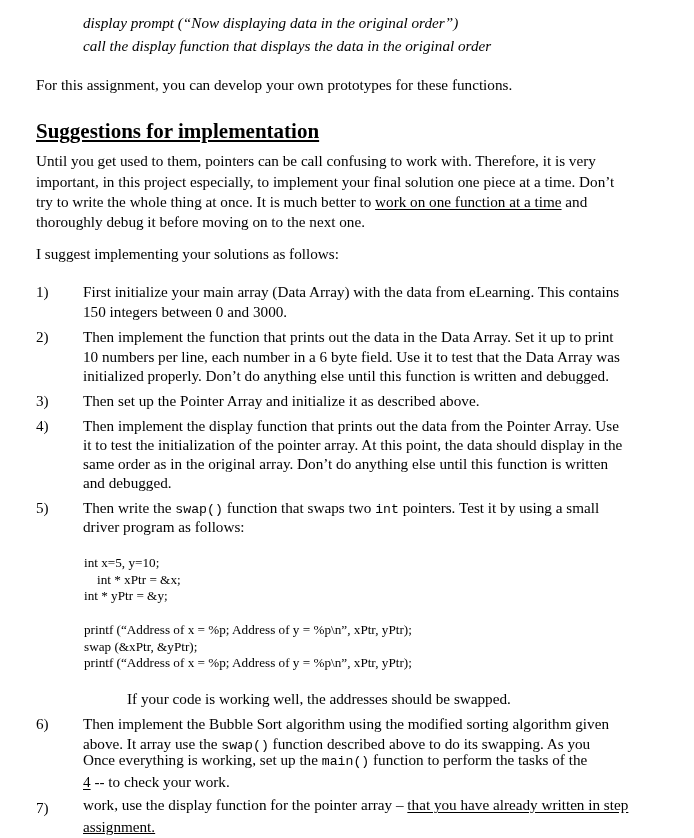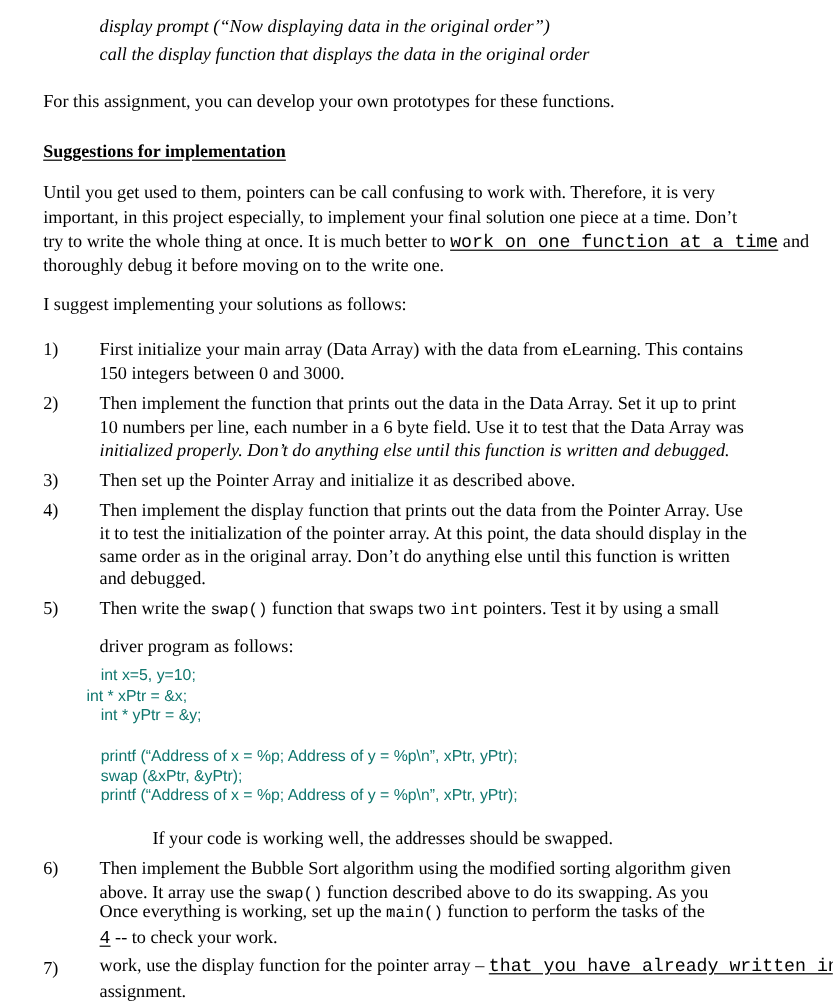--- a/index.html
+++ b/index.html
@@ -3,93 +3,93 @@
 <meta charset="utf-8">
 <style>
   html, body { margin: 0; padding: 0; background: #ffffff; }
   body {
     width: 694px; height: 838px; overflow: hidden; position: relative;
     font-family: "Liberation Serif", serif; color: #000; font-size: 15.2px;
   }
   .abs { position: absolute; white-space: nowrap; }
   .it { font-style: italic; }
   .mono { font-family: "Liberation Mono", monospace; font-size: 13.2px; }
-  .code { font-family: Liberation Sans, sans-serif; font-size: 13.2px; color: #0f766e; white-space: pre; }
-  .u { text-decoration: underline; text-underline-offset: 2px; font-family: Liberation Mono, monospace; }
-  .h { font-weight: bold; text-decoration: underline; text-underline-offset: 2px; font-size: 15px; }
+  .code { font-family: Liberation Serif, serif; font-size: 13.2px; color: #000000; white-space: pre; }
+  .u { text-decoration: underline; text-underline-offset: 2px; }
+  .h { font-weight: bold; text-decoration: underline; text-underline-offset: 2px; font-size: 21px; }
   .num { left: 36px; }
   .body-x { left: 83px; }
 </style>
 </head>
 <body>
 
 <div class="abs it" style="left:83px; top:14px;">display prompt (“Now displaying data in the original order”)</div>
 <div class="abs it" style="left:83px; top:37px;text-align:right;">call the display function that displays the data in the original order</div>
 
 <div class="abs" style="left:36px; top:76px;">For this assignment, you can develop your own prototypes for these functions.</div>
 
 <div class="abs h" style="left:36px; top:119px;">Suggestions for implementation</div>
 
 <div>
   <div class="abs" style="left:36px; top:152px;">Until you get used to them, pointers can be call confusing to work with.  Therefore, it is very</div>
   <div class="abs" style="left:36px; top:173px;">important, in this project especially, to implement your final solution one piece at a time.   Don’t</div>
   <div class="abs" style="left:36px; top:193px;"><span>try to write the whole thing at once.  It is much better to </span><span class="u">work on one function at a time</span><span> and</span></div>
-  <div class="abs" style="left:36px; top:213px;">thoroughly debug it before moving on to the write one.</div>
+  <div class="abs" style="left:36px; top:213px;">thoroughly debug it before moving on to the next one.</div>
 </div>
 
 <div class="abs" style="left:36px; top:245px;">I suggest implementing your solutions as follows:</div>
 
 <div>
   <div class="abs num" style="top:283px;">1)</div>
   <div class="abs body-x" style="top:283px;">First initialize your main array (Data Array) with the data from eLearning.  This contains</div>
   <div class="abs body-x" style="top:303px;">150 integers between 0 and 3000.</div>
 </div>
 
 <div>
   <div class="abs num" style="top:328px;">2)</div>
   <div class="abs body-x" style="top:328px;">Then implement the function that prints out the data in the Data Array.  Set it up to print</div>
   <div class="abs body-x" style="top:348px;">10 numbers per line, each number in a 6 byte field.  Use it to test that the Data Array was</div>
-  <div class="abs body-x" style="top:367px;font-style:italic;">initialized properly.  Don’t do anything else until this function is written and debugged.</div>
+  <div class="abs body-x" style="top:367px;">initialized properly.  Don’t do anything else until this function is written and debugged.</div>
 </div>
 
 <div>
   <div class="abs num" style="top:392px;">3)</div>
   <div class="abs body-x" style="top:392px;">Then set up the Pointer Array and initialize it as described above.</div>
 </div>
 
 <div>
   <div class="abs num" style="top:417px;">4)</div>
   <div class="abs body-x" style="top:417px;">Then implement the display function that prints out the data from the Pointer Array.  Use</div>
   <div class="abs body-x" style="top:436px;">it to test the initialization of the pointer array.  At this point, the data should display in the</div>
   <div class="abs body-x" style="top:455px;">same order as in the original array.  Don’t do anything else until this function is written</div>
   <div class="abs body-x" style="top:474px;">and debugged.</div>
 </div>
 
 <div>
   <div class="abs num" style="top:499px;">5)</div>
   <div class="abs body-x" style="top:499px;"><span>Then write the </span><span class="mono">swap()</span><span> function that swaps two </span><span class="mono">int</span><span> pointers.  Test it by using a small</span></div>
-  <div class="abs body-x" style="top:518px;margin-top:12px;">driver program as follows:</div>
+  <div class="abs body-x" style="top:518px;">driver program as follows:</div>
 
   <div>
     <div class="abs code" style="left:84px; top:555px;">int x=5, y=10;</div>
-    <div class="abs code" style="left:72px; top:572px;">int * xPtr = &amp;x;</div>
+    <div class="abs code" style="left:97px; top:572px;">int * xPtr = &amp;x;</div>
     <div class="abs code" style="left:84px; top:588px;">int * yPtr = &amp;y;</div>
     <div class="abs code" style="left:84px; top:622px;">printf (“Address of x = %p; Address of y = %p\n”, xPtr, yPtr);</div>
     <div class="abs code" style="left:84px; top:639px;text-align:center;">swap (&amp;xPtr, &amp;yPtr);</div>
     <div class="abs code" style="left:84px; top:655px;">printf (“Address of x = %p; Address of y = %p\n”, xPtr, yPtr);</div>
   </div>
 
   <div class="abs body-x" style="top:690px;margin-left:44px;">If your code is working well, the addresses should be swapped.</div>
 </div>
 
 <div>
   <div class="abs num" style="top:715px;">6)</div>
   <div class="abs body-x" style="top:715px;">Then implement the Bubble Sort algorithm using the modified sorting algorithm given</div>
   <div class="abs body-x" style="top:735px;"><span>above.  It array use the </span><span class="mono">swap()</span><span> function described above to do its swapping.  As you</span></div>
   <div class="abs body-x" style="top:796px;"><span>work, use the display function for the pointer array – </span><span class="u">that you have already written in step</span></div>
   <div class="abs body-x" style="top:773px;"><span class="u">4</span><span> -- to check your work.</span></div>
 </div>
 
 <div>
   <div class="abs num" style="top:799px;">7)</div>
   <div class="abs body-x" style="top:751px;"><span>Once everything is working, set up the </span><span class="mono">main()</span><span> function to perform the tasks of the</span></div>
-  <div class="abs body-x" style="top:818px;">assignment.</div>
+  <div class="abs body-x" style="top:818px;text-decoration:underline;">assignment.</div>
 </div>
 
 </body></html>

